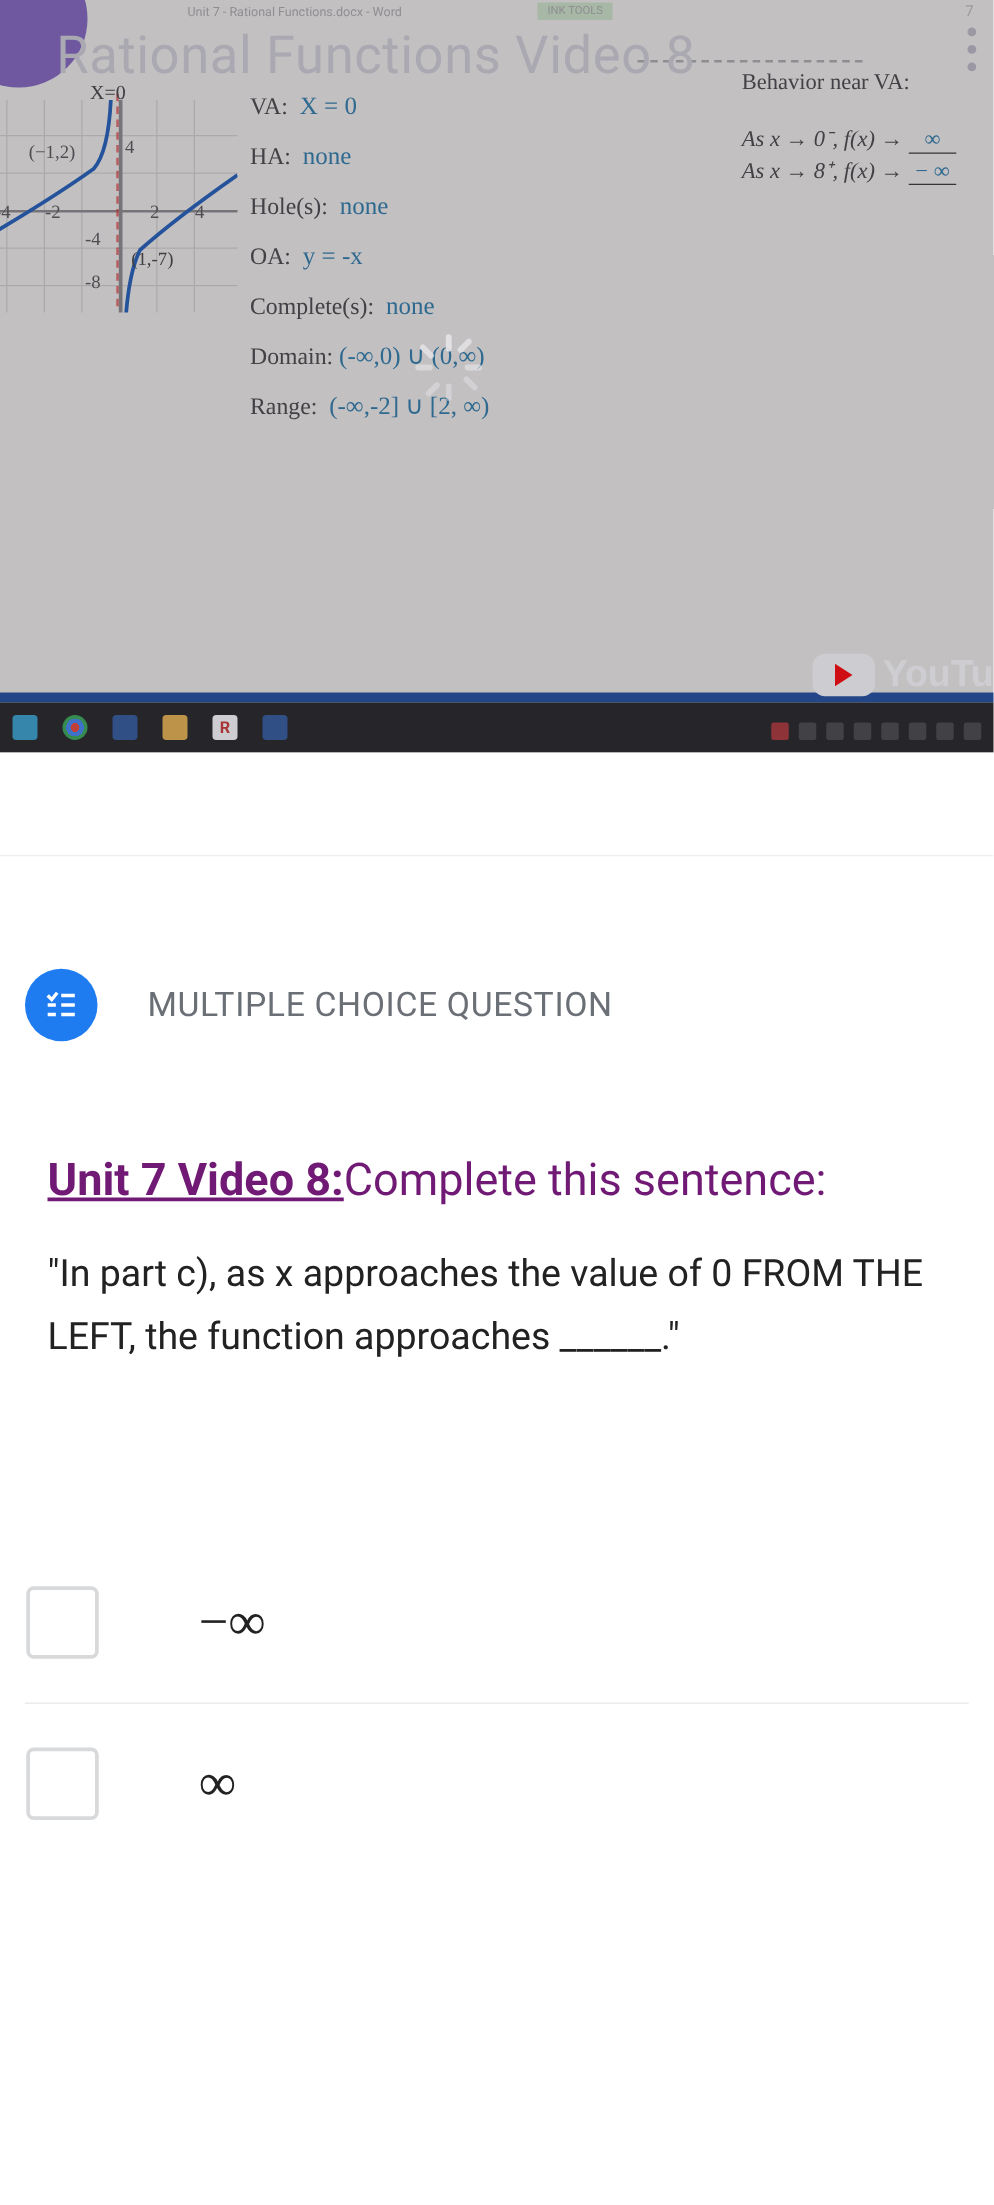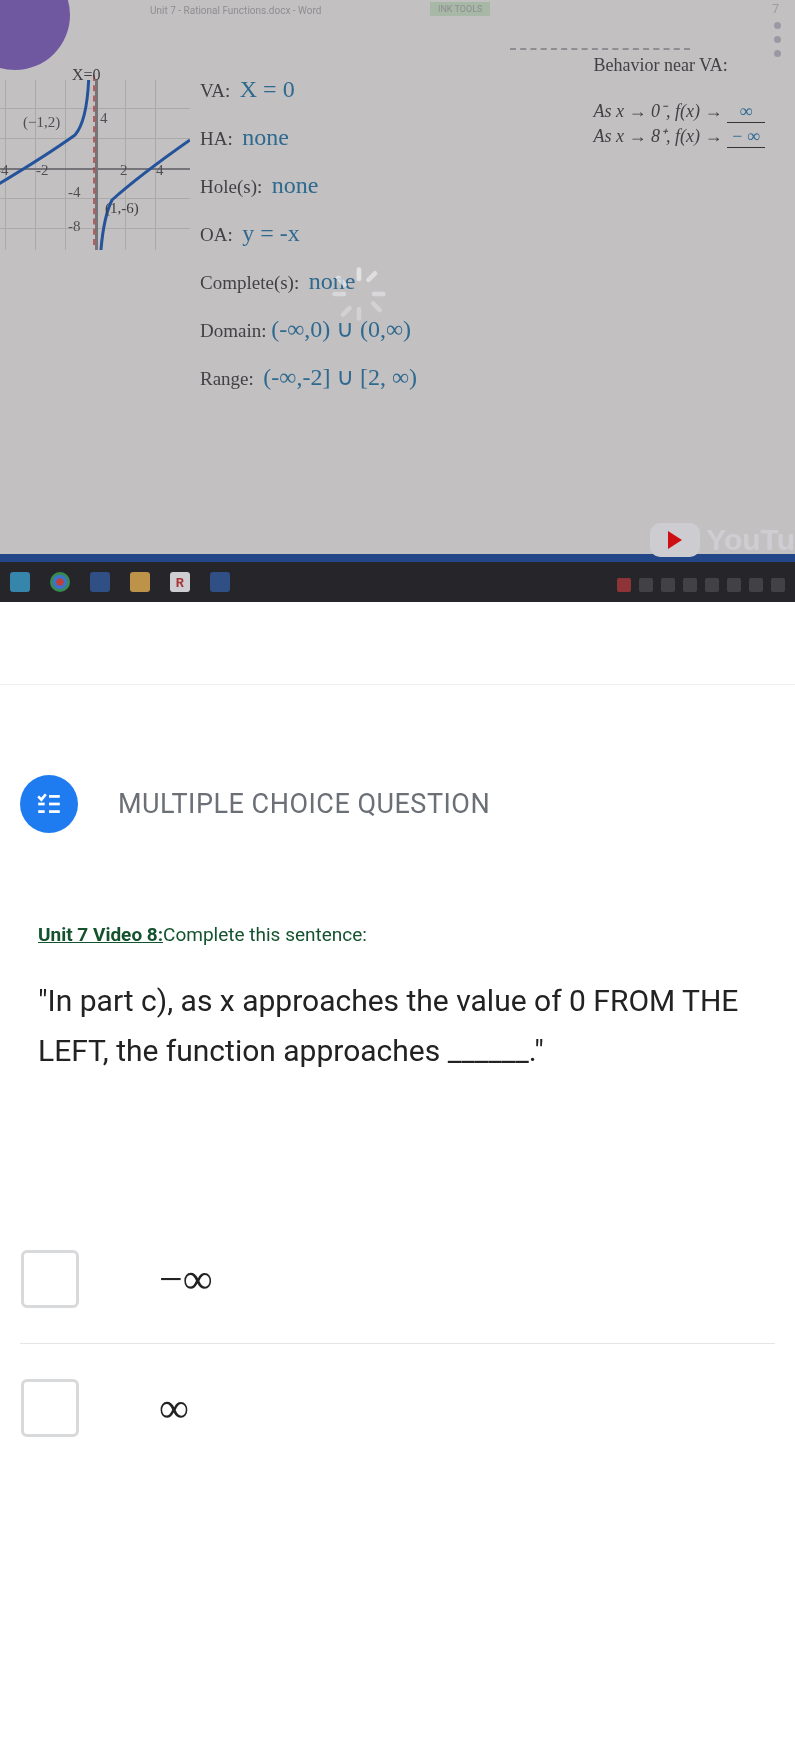--- a/index.html
+++ b/index.html
@@ -79,21 +79,21 @@
   .hand-blue { color:#404040; font-family:"Comic Sans MS", cursive; }
   
   .worksheet {
     position:absolute;
     left:200px; top:65px;
     font-family:"Times New Roman", serif;
     font-size:19px; color:#444;
     line-height:2.0;
     z-index:15;
   }
-  .worksheet .hand { color:#2a7aa8; font-family:"Comic Sans MS", cursive; font-size:24px;}
+  .worksheet .hand { color:#2a7aa8; font-family:"Comic Sans MS", cursive; font-size:20px;}
   .behavior {
     position:absolute;
     right:30px; top:55px;
     font-family:"Times New Roman", serif;
     font-size:18px; color:#444;
     z-index:15;
     text-align:left;
   }
   .behavior .hand { color:#2a7aa8; font-family:"Comic Sans MS", cursive; font-style: normal;}
   .inf-box { display:inline-block; border-bottom:1.5px solid #333; min-width:38px; text-align:center;}
@@ -136,21 +136,21 @@
   
   .question-area { padding: 90px 20px 40px 20px; border-top:1px solid #eee; margin-top:82px;}
   .q-header { display:flex; align-items:center; gap:40px; margin-bottom:90px;}
   .q-icon {
     width:58px; height:58px; border-radius:50%;
     background:#1f7cf0; display:flex; align-items:center; justify-content:center;
     flex-shrink:0;
   }
   .q-icon svg { width:26px; height:26px; stroke:#fff; fill:none; stroke-width:2.5;}
   .q-type { font-size:27px; color:#6b6f76; letter-spacing:0.5px; font-weight:400;}
-  .q-title { font-size:19px; color:#14532d; font-weight:400; margin:0 18px;}
+  .q-title { font-size:36px; color:#701a75; font-weight:400; margin:0 18px;}
   .q-title .lead { font-weight:700; text-decoration:underline;}
   .q-body { font-size:30px; color:#222; line-height:1.65; margin:30px 18px 0;}
   .choices { margin-top:140px;}
   .choice {
     display:flex; align-items:center; gap:80px;
     padding:35px 0; border-bottom:1px solid #e6e6e6;
   }
   .choice:last-child{border-bottom:none;}
   .choice-box {
     width:58px; height:58px; border:3px solid #d8d9db; border-radius:6px;
@@ -162,20 +162,21 @@
 <body>
 
 <div class="video-area">
 
   <div class="word-top">Unit 7 - Rational Functions.docx - Word</div>
   <div class="word-tab">INK TOOLS</div>
   <div class="page-num">7</div>
   <div class="dashed-hline"></div>
 
   <div class="purple-circle"></div>
+  <div class="video-title">Rational Functions Video 8</div>
   <div class="dot-menu">
       <span></span>
       <span></span>
       <span></span>
     </div>
 
   <div class="graph">
 
     <div class="grid-h" style="top:28px;left:0;width:100%;height:1px;"></div>
     <div class="grid-h" style="top:58px;left:0;width:100%;height:1px;"></div>
@@ -190,21 +191,21 @@
     <div class="axis-v"></div>
     <div class="red-dash"></div>
 
     <svg class="curve" viewBox="0 0 210 170">
       <path d="M 0 115 Q 60 80 95 55 Q 108 40 109 -10" stroke="#1d5db8" stroke-width="3" fill="none"></path>
       <path d="M 120 185 Q 122 140 132 120 Q 160 95 210 60" stroke="#1d5db8" stroke-width="3" fill="none"></path>
     </svg>
 
     <span class="hand-blue" style="position:absolute;left:92px;top:-14px;font-size:16px;">X=0</span>
     <span class="pt-label" style="left:43px; top:34px;">(−1,2)</span>
-    <span class="hand-blue" style="position:absolute;left:125px; top:120px; font-size:15px;">(1,-6)</span>
+    <span class="hand-blue" style="position:absolute;left:125px; top:120px; font-size:15px;">(1,-7)</span>
 
     <span class="tick-label" style="left:16px; top:82px;">-4</span>
     <span class="tick-label" style="left:56px; top:82px;">-2</span>
     <span class="tick-label" style="left:140px; top:82px;">2</span>
     <span class="tick-label" style="left:176px; top:82px;">4</span>
     <span class="tick-label" style="left:120px; top:30px;">4</span>
     <span class="tick-label" style="left:88px; top:104px;">-4</span>
     <span class="tick-label" style="left:88px; top:138px;">-8</span>
   </div>
 

